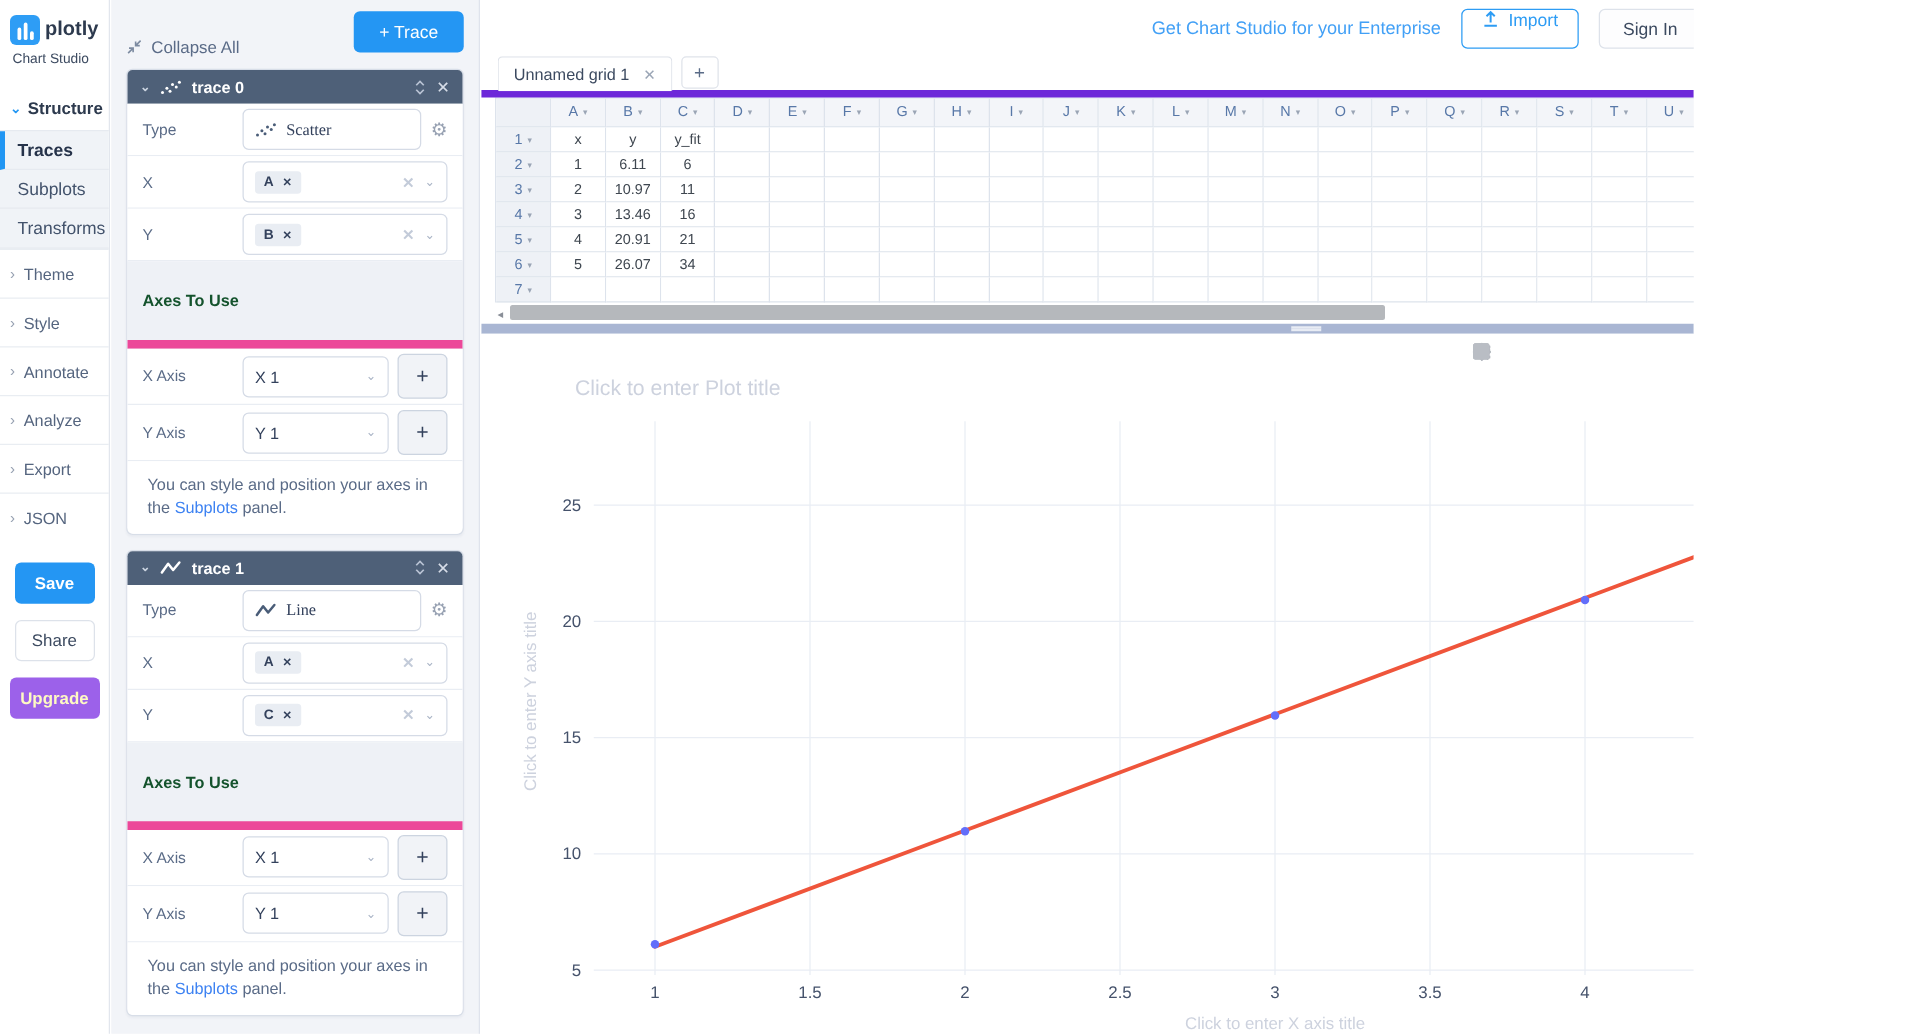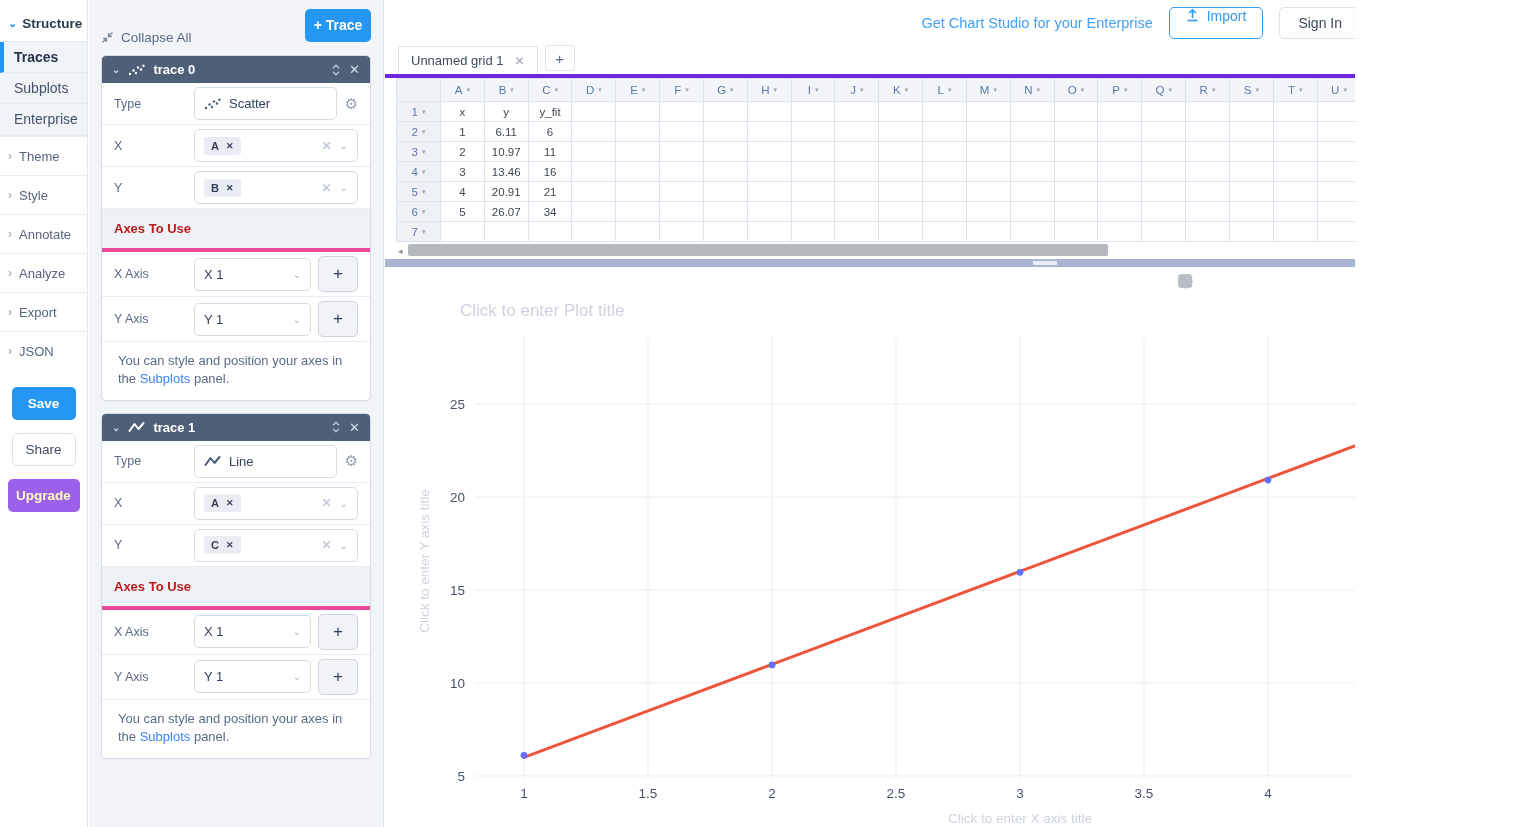--- a/index.html
+++ b/index.html
@@ -37,70 +37,70 @@
   .btn-share { width:64px; background:#fff; border:1px solid #dde2ea; color:#3c4a60; font-weight:normal; }
   .btn-upgrade { width:72px; background:#9c61ea; color:#fef9c3; }
 
   
   .config-panel { position:absolute; left:89px; top:0; width:295px; height:827px;
     background:#f2f4f8; border-right:1px solid #dfe3ec; overflow:hidden; }
   .panel-header { height:50px; display:flex; align-items:center;
     justify-content:space-between; padding:0 12px; }
   .collapse-all { color:#5a6b87; font-size:13.5px; display:flex; gap:7px;
     align-items:center; cursor:pointer;margin-top:25px; }
-  .btn-trace { width:66px; height:33px; background:#2496f3; color:#fff;
-    border-radius:5px; font-weight:bold; font-size:14px; display:flex;
+  .btn-trace { width:88px; height:33px; background:#2496f3; color:#fff;
+    border-radius:5px; font-weight:normal; font-size:14px; display:flex;
     align-items:center; justify-content:center; cursor:pointer; }
   .trace-card { margin:5px 12px 12px; border:1px solid #d8dee8; border-radius:5px;
     background:#fff; box-shadow:0 1px 2px rgba(40,60,90,.05); }
   .trace-header { height:27px; background:#4e6078; border-radius:4px 4px 0 0;
     display:flex; align-items:center; padding:0 10px; gap:8px; color:#fff;
     font-size:13px; font-weight:bold; cursor:pointer; }
   .th-chev { font-size:10px; color:#cdd6e2; }
   .th-spacer { flex:1; }
   .th-ico { color:#c3cdde; display:flex; }
   .th-x { color:#d7dde8; font-size:13px; font-weight:normal; cursor:pointer; }
   .trace-row { display:flex; align-items:center; padding:4px 12px; min-height:42px;
     border-bottom:1px solid #e9edf3; background:#fff; }
   .row-label { width:80px; font-size:12.5px; color:#5a6b87; flex:none; }
   .select { flex:1; height:33px; border:1px solid #d5dbe6; border-radius:5px;
     background:#fff; display:flex; align-items:center; padding:0 9px; gap:8px;
     font-size:13px; color:#33415c; cursor:pointer; min-width:0; }
-  .type-select { max-width:150px; }
+  .type-select { max-width:150px;font-family:Liberation Serif, serif; }
   .sel-spacer { flex:1; }
   .sel-x { color:#c3cbd9; font-size:12px; font-weight:bold; }
   .sel-chev { color:#a9b4c6; font-size:10px; }
   .gear { color:#97a1b2; font-size:15px; margin-left:8px; cursor:pointer; }
   .chip { background:#e9edf3; border-radius:3px; padding:3px 7px; font-size:11px;
     font-weight:bold; color:#33415c; display:flex; gap:7px; align-items:center; }
   .chip-x { font-size:9px; cursor:pointer; }
-  .section-head { background:#eef1f6; padding:12px 12px; font-size:13px; font-weight:bold;
-    color:#b91c1c; border-bottom:4px solid #ec4899; }
+  .section-head { background:#eef1f6; padding:24px 12px; font-size:13px; font-weight:bold;
+    color:#14532d; border-bottom:7px solid #ec4899; }
   .plus-btn { width:40px; height:36px; margin-left:7px; border:1px solid #ccd4e0;
     background:#f1f3f7; border-radius:5px; font-size:17px; color:#33415c;
     display:flex; align-items:center; justify-content:center; cursor:pointer; flex:none; }
   .note { padding:10px 16px 12px; font-size:13px; color:#5a6b87; line-height:1.38;
     background:#fff; border-radius:0 0 5px 5px; }
   .note a { color:#3d82f2; text-decoration:none; cursor:pointer; }
 
   
   .workspace { position:absolute; left:385px; top:0; width:970px; height:827px;
     background:#fff; overflow:hidden; }
   .topbar { height:45px; position:relative; }
   .topbar-right { position:absolute; right:0; top:0; height:45px; display:flex;
     align-items:center; gap:16px; }
   .ent-link { color:#42a0f6; font-size:14.5px; cursor:pointer; white-space:nowrap; }
   .btn-import { height:32px; border:1px solid #2d9cf4; color:#2d9cf4; background:#fff;
     border-radius:5px; display:flex; align-items:flex-start; gap:8px; padding:0 16px;
     font-size:14px; cursor:pointer; }
   .btn-signin { height:32px; border:1px solid #dde2ea; border-radius:5px;
     background:#fdfdfe; color:#3c4a60; font-size:14px; padding:0 18px;
     margin-right:-6px; cursor:pointer; white-space:nowrap; }
-  .tabbar { height:33px; border-bottom:4px solid #6d28d9; display:flex;
-    align-items:center; padding-left:13px; gap:7px; position:relative; }
+  .tabbar { height:33px; border-bottom:6px solid #6d28d9; display:flex;
+    align-items:flex-start; padding-left:13px; gap:7px; position:relative; }
   .grid-tab { height:28px; background:#fff; border:1px solid #dfe3ea; border-bottom:none;
     border-radius:4px 4px 0 0; display:flex; align-items:center; padding:0 12px;
     gap:11px; font-size:13px; color:#3c4a60; margin-bottom:-1px; z-index:2;
     background-clip:padding-box; cursor:pointer; }
   .tab-close { color:#9aa5b5; font-size:12px; cursor:pointer; }
   .tab-add { height:26px; width:30px; border:1px solid #dfe3ea; border-radius:4px;
     display:flex; align-items:center; justify-content:center; color:#5a6b87;
     font-size:15px; margin-bottom:3px; cursor:pointer; background:#fff; }
 
   
@@ -129,29 +129,40 @@
   .modebar { position:absolute; top:7px; right:-8px; display:flex; align-items:center;
     gap:3px; z-index:3; }
   .mb-btn { width:22px; height:18px; display:flex; align-items:center;
     justify-content:center; cursor:pointer; }
   .mb-gap { width:10px; }
 </style>
 </head>
 <body>
 
 <div class="sidebar">
+  <div class="logo-block">
+    <div class="logo-row">
+      <div class="logo-ico">
+        <i style="height:10px"></i>
+          <i style="height:14px"></i>
+          <i style="height:7px"></i>
+      </div>
+      <span class="logo-title">plotly</span>
+    </div>
+    <div class="logo-sub">Chart Studio</div>
+  </div>
 
   <div class="nav-structure">
     <span class="chev-down-blue">⌄</span>
     <span>Structure</span>
   </div>
   <div class="subnav">
     <div class="subnav-item active">Traces</div>
     <div class="subnav-item">Subplots</div>
-    <div class="subnav-item">Enterprise</div>
+    <div class="subnav-item">Transforms</div>
   </div>
   <div class="nav-item">
     <span class="chev-right">›</span>
     <span>Theme</span>
     </div>
   <div class="nav-item">
     <span class="chev-right">›</span>
     <span>Style</span>
     </div>
   <div class="nav-item">

